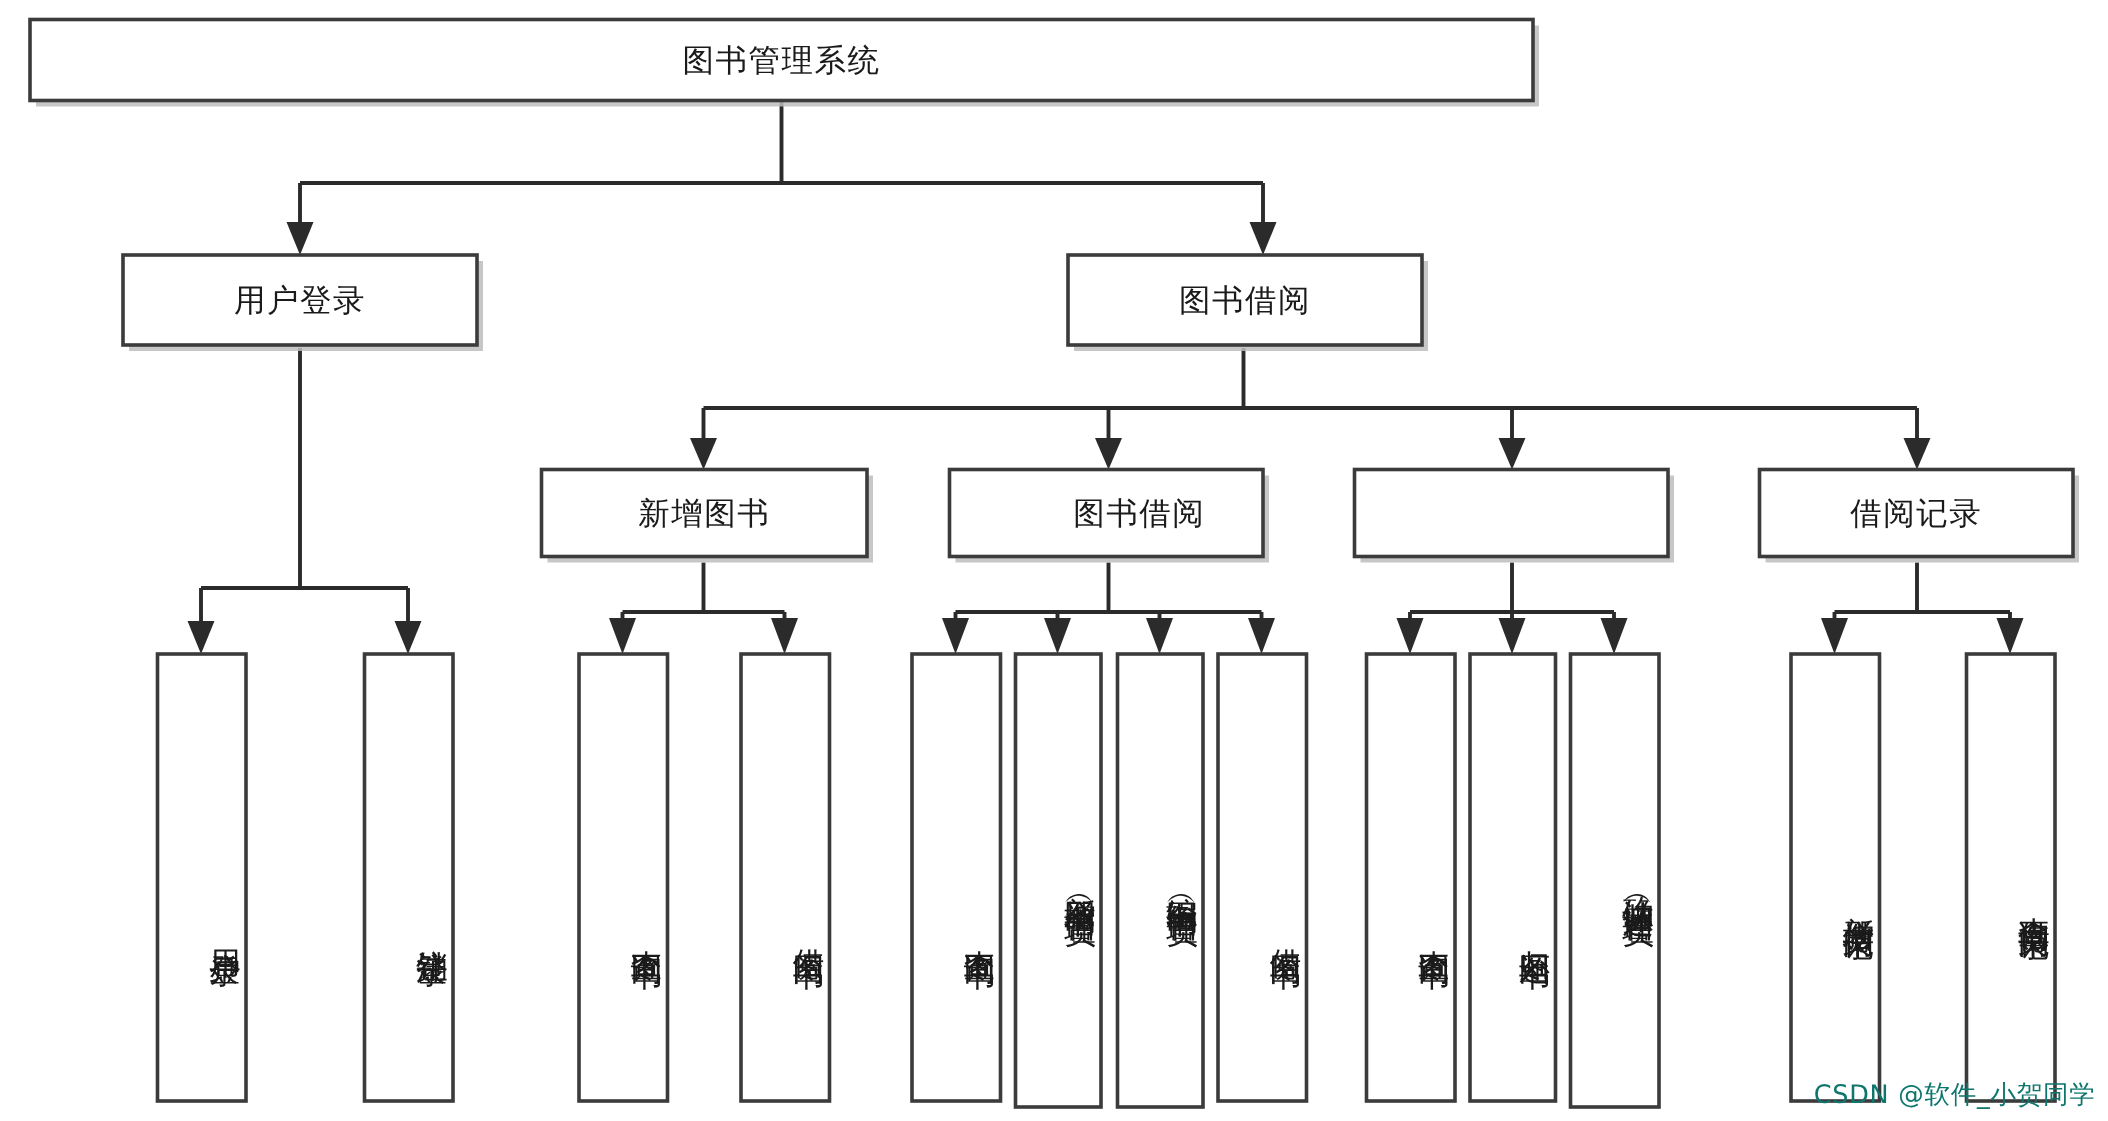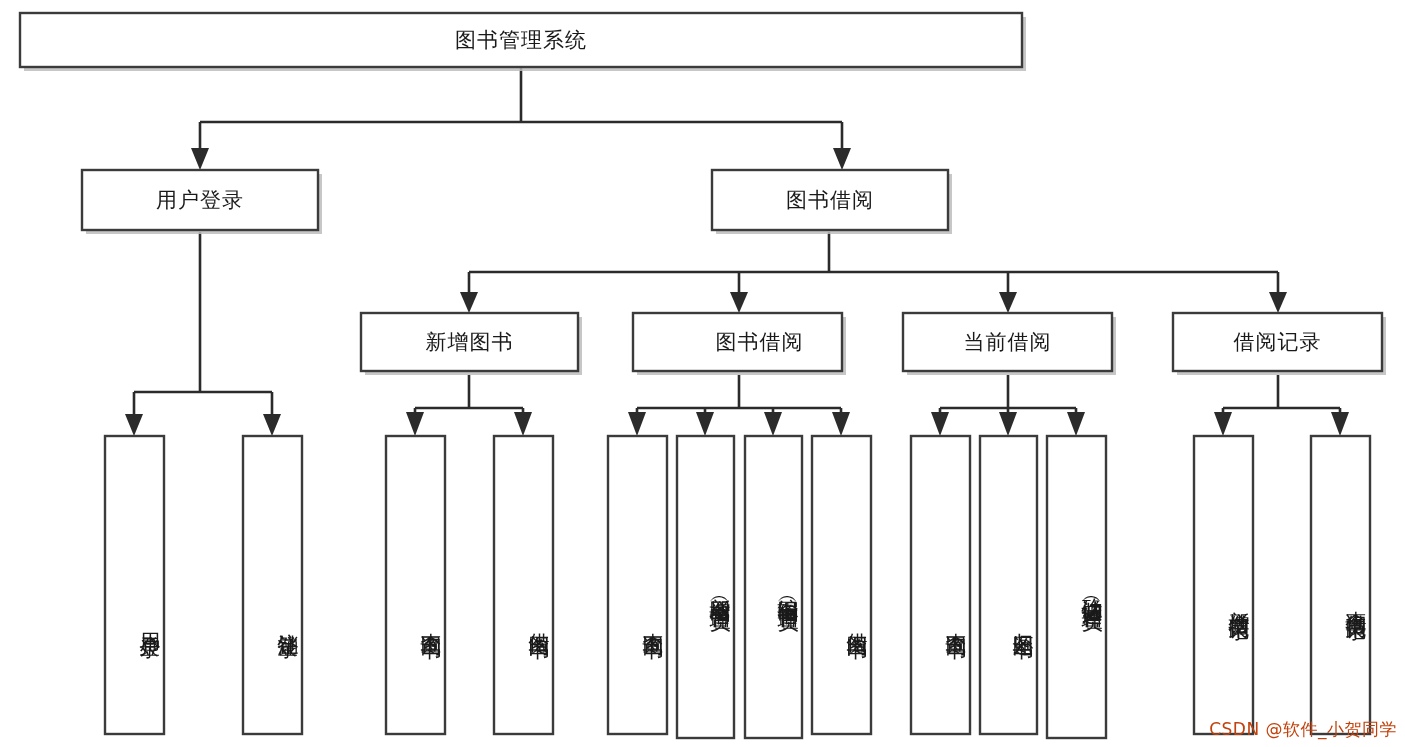--- a/index.html
+++ b/index.html
@@ -67,21 +67,21 @@
     font-size: 21px;
     letter-spacing: 2px;
     writing-mode: vertical-rl;
     text-orientation: upright;
     pointer-events: none;
   }
   .watermark {
     position: absolute;
     right: 8px;
     bottom: 6px;
-    color: #c2410c;
+    color: #0f766e;
     font-size: 17px;
     letter-spacing: 0.5px;
     white-space: nowrap;
     user-select: none;
   }
 </style>
 </head>
 <body>
 
 <div id="diagram-root">
@@ -198,21 +198,20 @@
     </g>
   </svg>
 
   <div class="node-label-h" style="left:20px; top:13px; width:1002px; height:54px;">图书管理系统</div>
 
   <div class="node-label-h" style="left:82px; top:170px; width:236px; height:60px;">用户登录</div>
   <div class="node-label-h" style="left:712px; top:170px; width:236px; height:60px;">图书借阅</div>
 
   <div class="node-label-h" style="left:361px; top:313px; width:217px; height:58px;">新增图书</div>
   <div class="node-label-h" style="left:633px; top:313px; width:209px; height:58px;padding-left:22px;">图书借阅</div>
-  <div class="node-label-h" style="left:903px; top:313px; width:209px; height:58px;">当前借阅</div>
   <div class="node-label-h" style="left:1173px; top:313px; width:209px; height:57px;">借阅记录</div>
 
   <div class="node-label-v" style="left:105px; top:506px; width:59px; height:228px;">用户登录</div>
   <div class="node-label-v" style="left:243px; top:506px; width:59px; height:228px;">注销登录</div>
 
   <div class="node-label-v" style="left:386px; top:506px; width:59px; height:228px;">查询图书</div>
   <div class="node-label-v" style="left:494px; top:506px; width:59px; height:228px;">借阅图书</div>
 
   <div class="node-label-v" style="left:608px; top:506px; width:59px; height:228px;">查询图书</div>
   <div class="node-label-v" style="left:677px; top:444px; width:57px; height:292px;">新增图书（管理员）</div>

